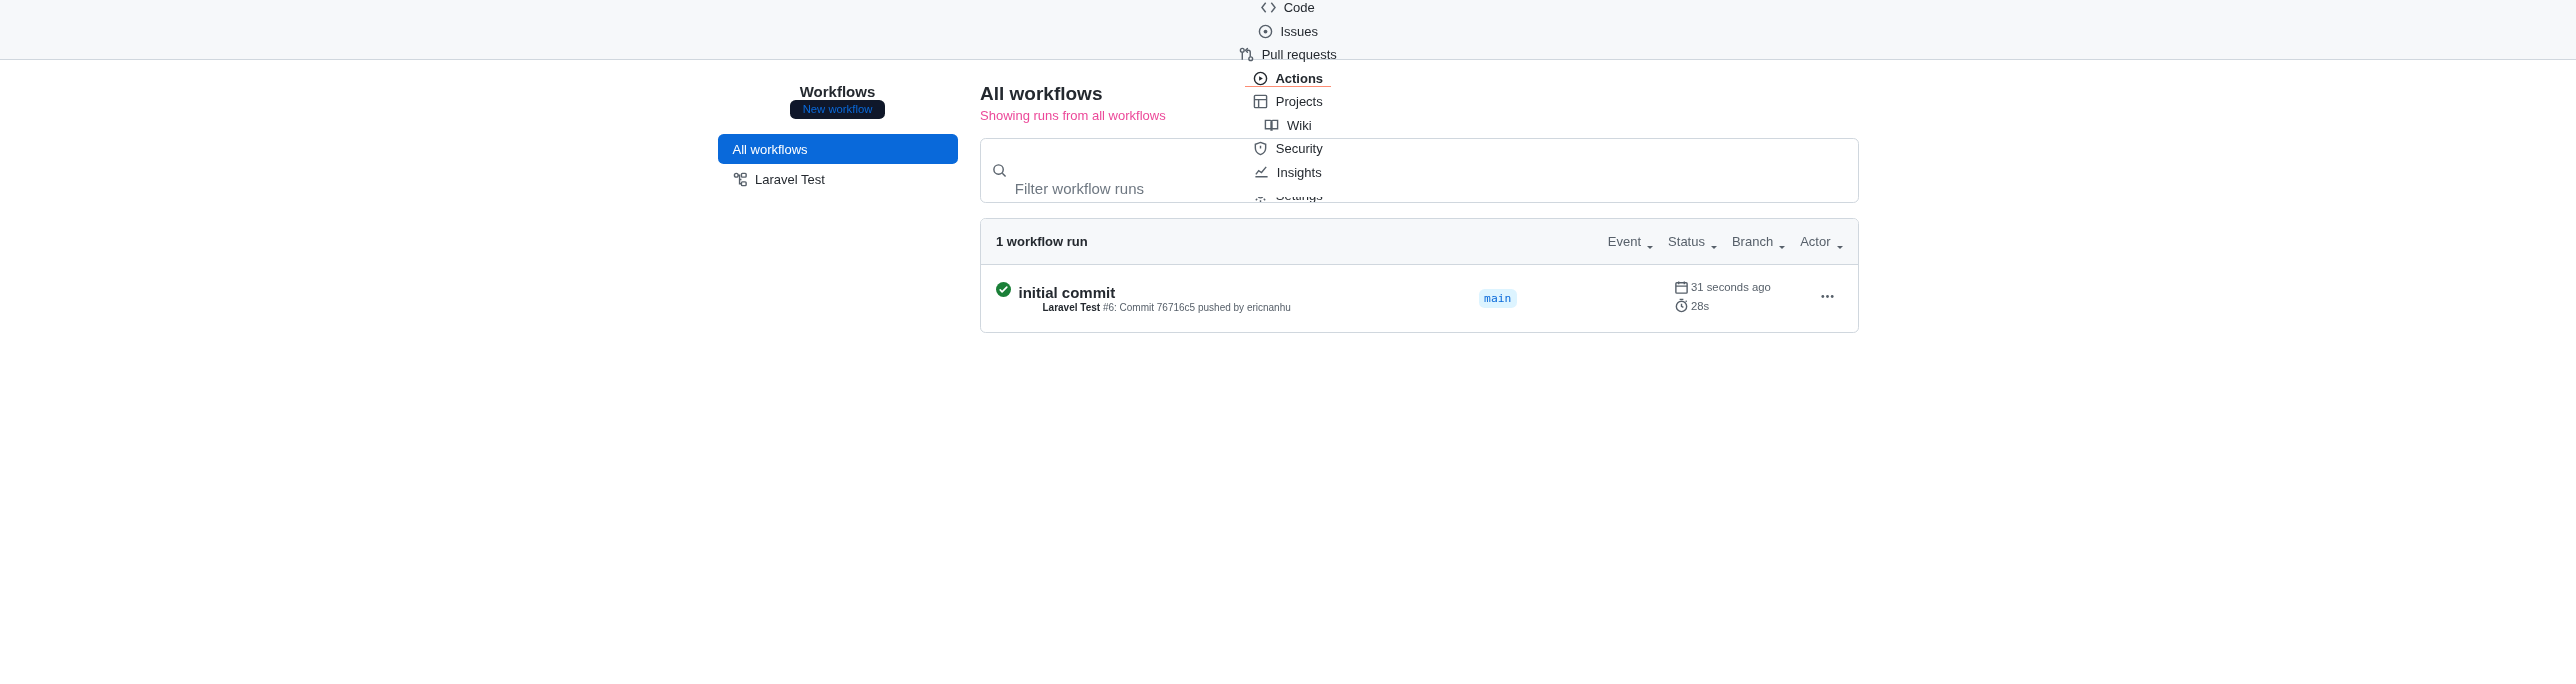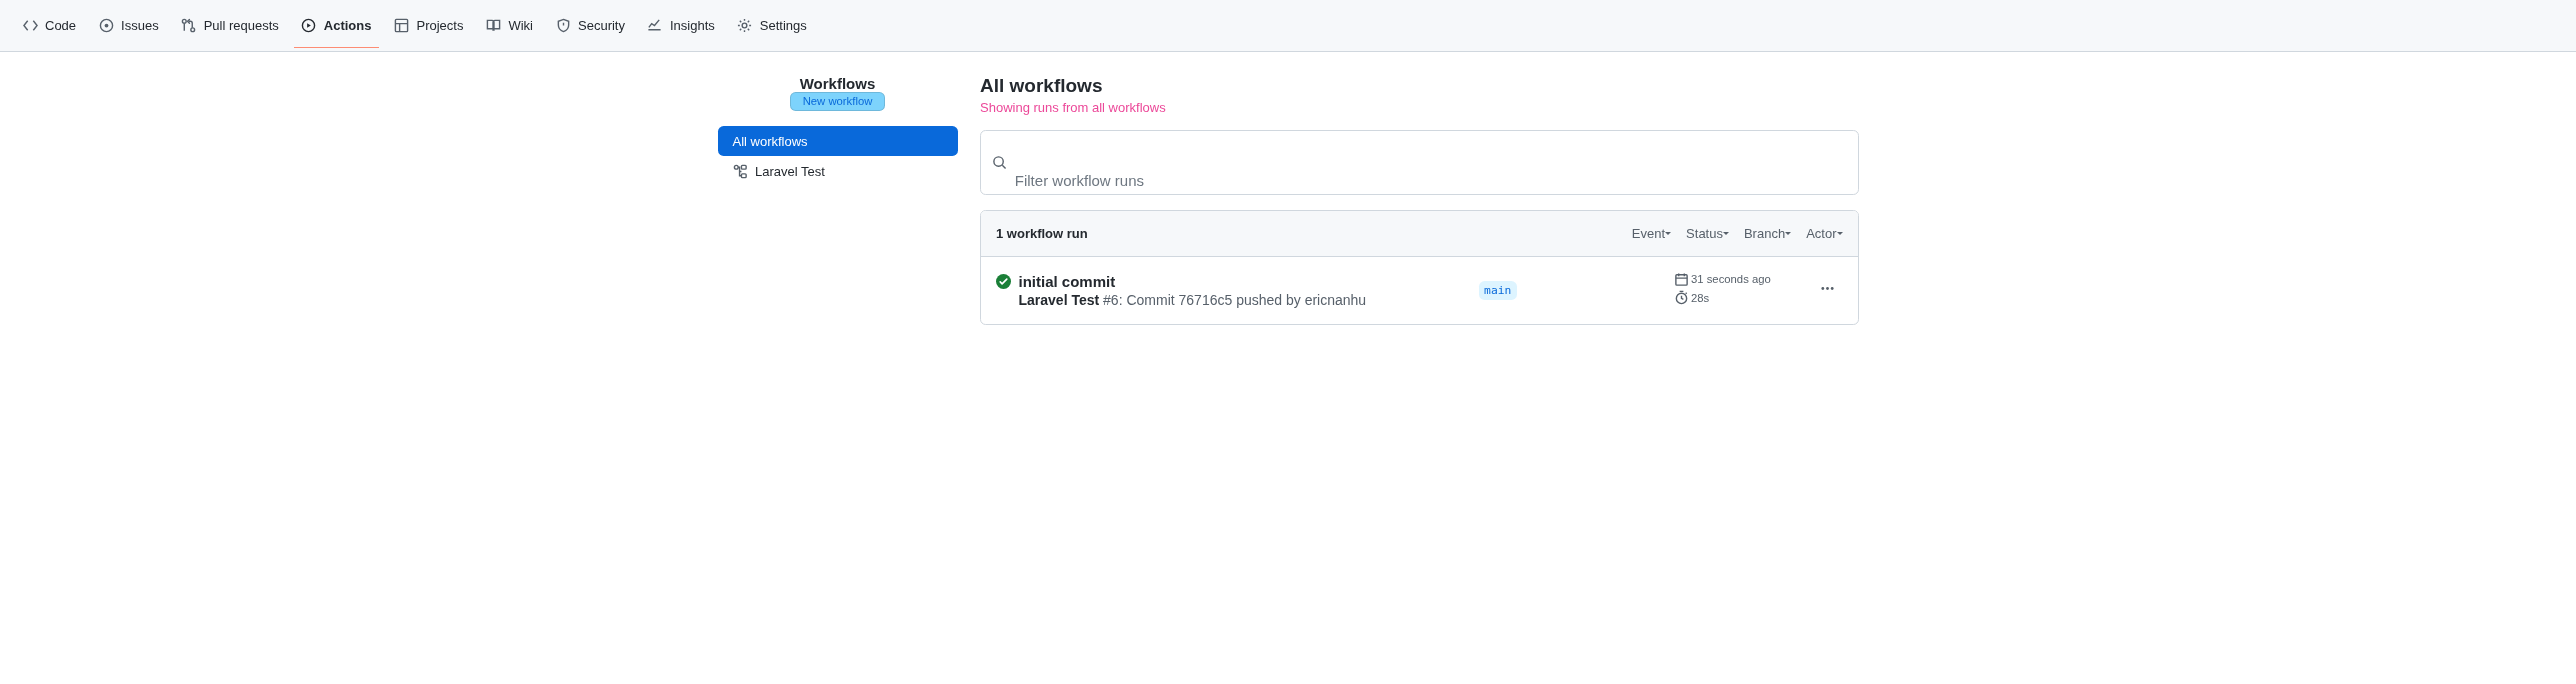--- a/index.html
+++ b/index.html
@@ -8,22 +8,23 @@
       font-size: 13px;
       color: #24292f;
       background: #ffffff;
     }
     .top-nav {
       background: #f6f8fa;
       border-bottom: 0.9px solid #d0d7de;
       padding: 0 15px;
       display: flex;
       align-items: center;
-      height: 52px;
-      gap: 7.5px;
+      height: 60px;
+      gap: 7.5px;
+      flex-direction: column;
     }
     .nav-tab {
       display: flex;
       align-items: center;
       gap: 7.5px;
       padding: 0 7.5px;
       height: 45px;
       color: #24292f;
       font-size: 13px;
       cursor: pointer;
@@ -48,21 +49,21 @@
       justify-content: space-between;
       align-items: center;
       margin-bottom: 15px;
       flex-direction: column;
     }
     .sidebar-title { font-size: 15px; font-weight: 600; }
     .new-workflow-btn {
       font-size: 11.3px;
       font-weight: 500;
       color: #0969da;
-      background: #7dd3fc;
+      background: #0f172a;
       border: 0.9px solid rgba(27,31,36,0.15);
       border-radius: 5.6px;
       padding: 2.8px 11.3px;
       cursor: pointer;
     }
     .sidebar-item {
       display: flex;
       align-items: center;
       gap: 7.5px;
       padding: 5.6px 15px;
@@ -106,36 +107,36 @@
       border-bottom: 0.9px solid #d0d7de;
       padding: 15px;
       display: flex;
       align-items: center;
       justify-content: space-between;
     }
     .runs-count { font-weight: 600; font-size: 13px; }
     .filters { display: flex; gap: 15px; }
     .filter-btn {
       display: flex;
-      align-items: center;
-      gap: 0;
+      align-items: flex-end;
+      gap: 6px;
       color: #57606a;
       font-size: 13px;
       cursor: pointer;
     }
     .run-row {
       padding: 15px;
       display: flex;
       align-items: center;
       gap: 7.5px;
     }
     .run-status-icon { flex-shrink: 0; margin-top: 1.9px; align-self: flex-start; }
     .run-info { flex: 1; min-width: 0; }
     .run-title { font-weight: 600; font-size: 15px; color: #24292f; margin-bottom: 1.9px; }
-    .run-meta { font-size: 14px; color: #57606a; }
+    .run-meta { font-size: 10px; color: #57606a; margin-left: 24px; }
     .run-meta .workflow-name { font-weight: 600; color: #24292f; }
     .branch-col { width: 188px; }
     .branch-label {
       display: inline-block;
       background: #ddf4ff;
       color: #0969da;
       font-family: ui-monospace, SFMono-Regular, Menlo, monospace;
       font-size: 11.3px;
       padding: 0 5.6px;
       border-radius: 5.6px;

